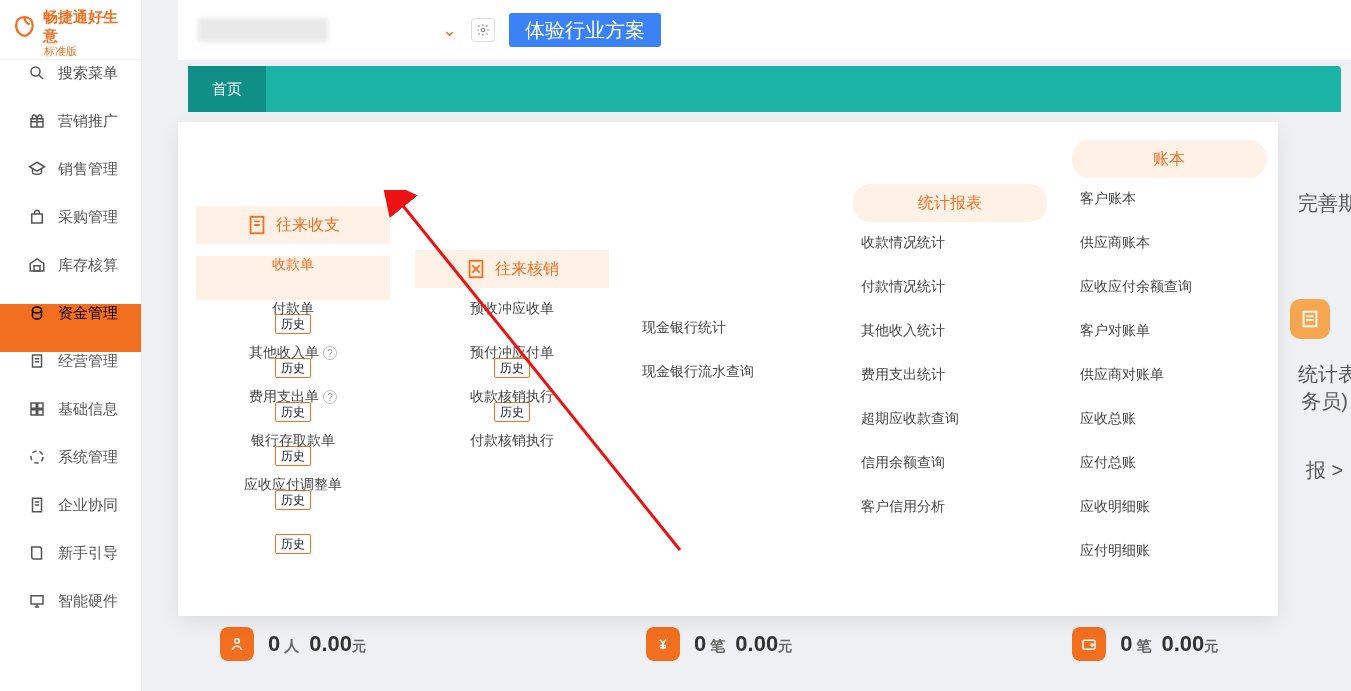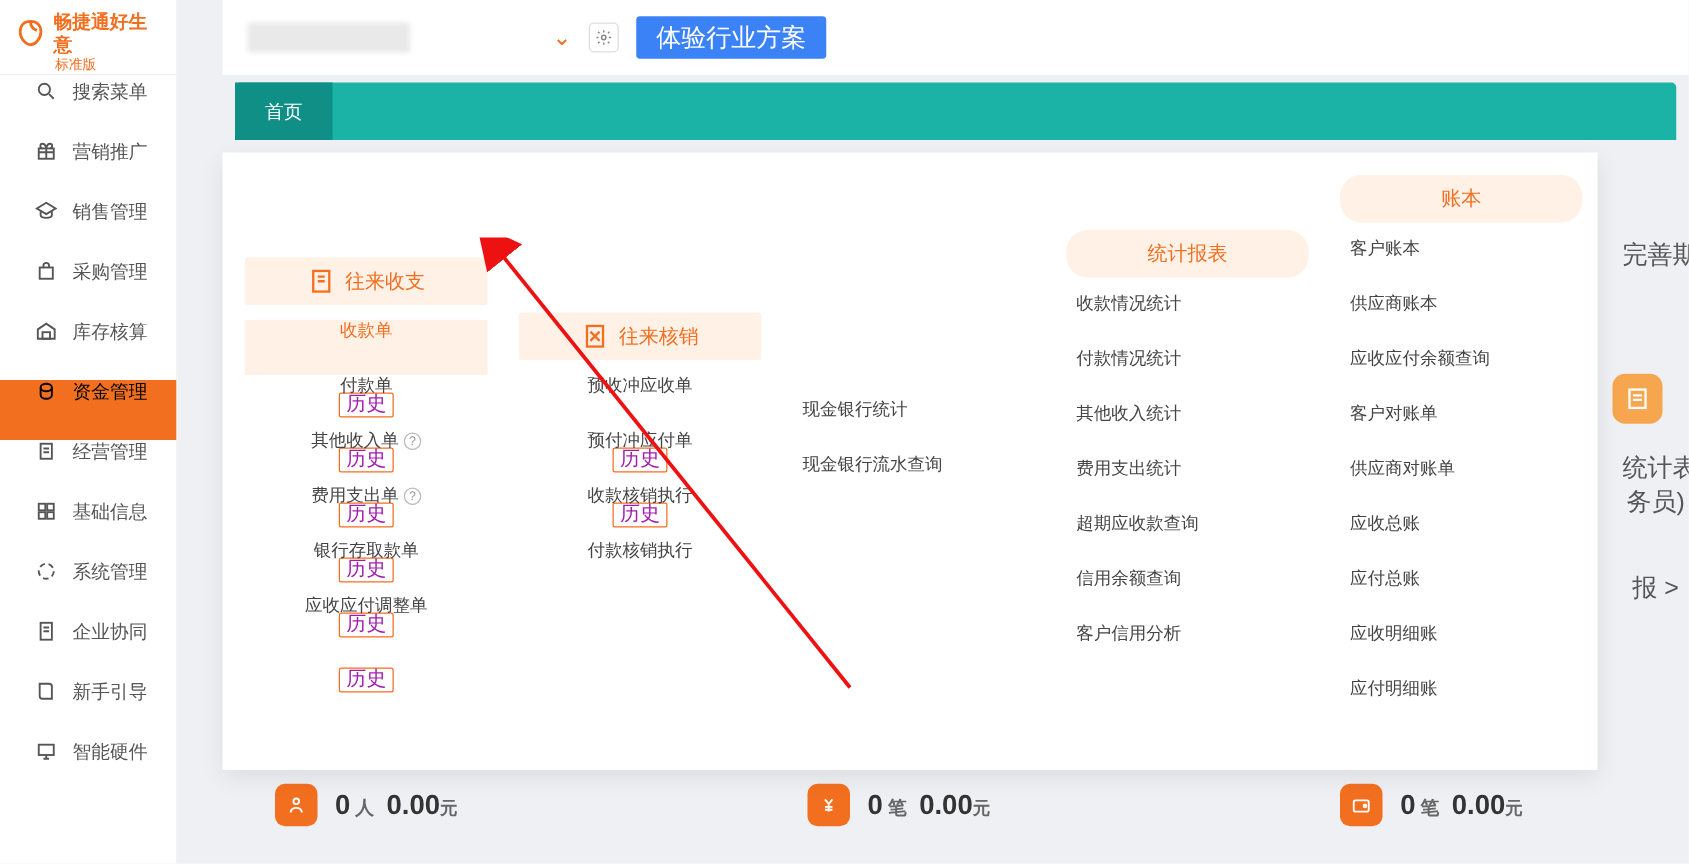--- a/index.html
+++ b/index.html
@@ -166,22 +166,22 @@
       background: #fff1e6;
       color: #f36f20;
     }
     .item-label { display: flex; align-items: center; gap: 4px; }
     .qmark {
       display:inline-flex; align-items:center; justify-content:center;
       width: 14px; height: 14px; border:1px solid #bbb; border-radius: 50%;
       font-size: 10px; color: #999;
     }
     .hist {
-      border: 1px solid #f36f20; color: #a21caf;
-      font-size: 16px; padding: 0 5px; line-height: 18px;
+      border: 1px solid #f36f20; color: #0f172a;
+      font-size: 12px; padding: 0 5px; line-height: 18px;
       border-radius: 2px;
       margin-top: 40px;
     }
     .col.center .item-row,
     .col.narrow .item-row { justify-content: flex-start; padding-left: 8px; }
     .col.center .item-label, .col.narrow .item-label { width: 100%; }
 
     
     .stats {
       position: absolute;

